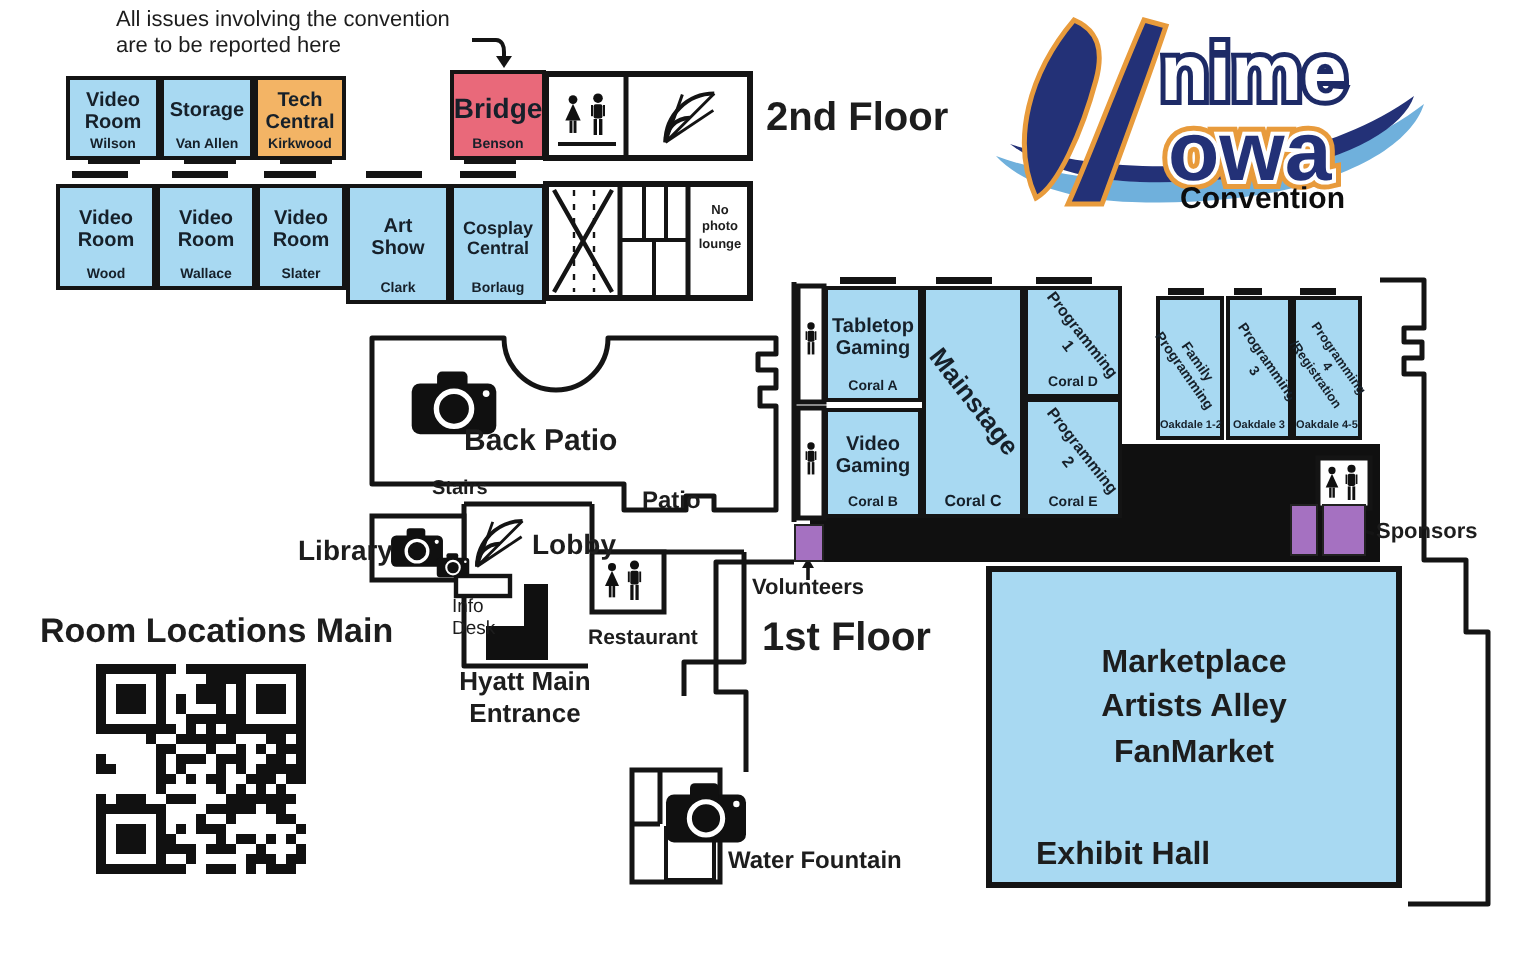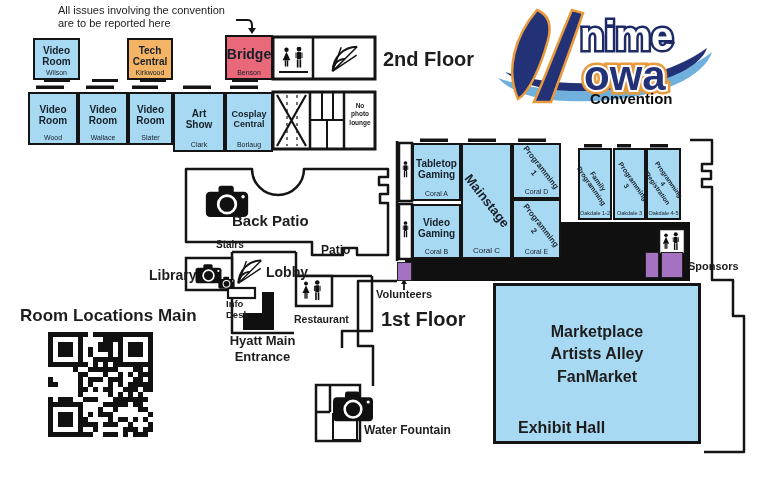--- a/index.html
+++ b/index.html
@@ -4,21 +4,21 @@
 <style>
   html,body{margin:0;padding:0;background:#fff}
   .stage{position:relative;width:768px;height:478px;background:#fff;overflow:hidden;
          font-family:"Liberation Sans",sans-serif;color:#1d1d1d}
   svg.overlay{position:absolute;left:0;top:0;z-index:1}
   .room{position:absolute;box-sizing:border-box;border:2.5px solid #141414;z-index:2;
         display:flex;align-items:center;justify-content:center;text-align:center;
         font-weight:700;color:#16202a;line-height:1.08}
   .room .nm{white-space:pre-line;font-size:10px;padding-bottom:5px}
   .room .sub{position:absolute;left:0;right:0;bottom:1px;
-             font-size:7px;font-weight:400;white-space:nowrap}
+             font-size:7px;font-weight:700;white-space:nowrap}
   .room.d .nm{transform:rotate(52deg);padding-bottom:0;white-space:pre-line}
   .b{background:var(--blue,#a8d9f2)}
   .o{background:var(--orange,#f3b465)}
   .r{background:var(--red,#e9697a)}
   .purple-box{position:absolute;box-sizing:border-box;border:1.5px solid #222;
               background:var(--purple,#a571c1);z-index:3}
   .lbl{position:absolute;white-space:pre-line;z-index:4;color:#1d1d1d}
   .market{position:absolute;box-sizing:border-box;border:3px solid #141414;z-index:2;
           background:var(--blue,#a8d9f2);display:flex;align-items:center;justify-content:center}
   .market .ttl{white-space:pre-line;text-align:center;font-size:16px;font-weight:700;
@@ -168,20 +168,24 @@
   </svg>
 
   <div class="lbl" style="left:58px;top:4px;width:235px;text-align:left;font-size:11px;font-weight:400;line-height:1.2">All issues involving the convention
 are to be reported here</div>
 
   <div class="room b" style="left:33px;top:38px;width:47px;height:42px">
     <span class="nm">Video
 Room</span>
     <span class="sub">Wilson</span>
     </div>
+  <div class="room b" style="left:80px;top:38px;width:47px;height:42px">
+    <span class="nm">Storage</span>
+    <span class="sub">Van Allen</span>
+    </div>
   <div class="room o" style="left:127px;top:38px;width:46px;height:42px">
     <span class="nm">Tech
 Central</span>
     <span class="sub">Kirkwood</span>
     </div>
   <div class="room r" style="left:225px;top:35px;width:48px;height:45px">
     <span class="nm" style="font-size:14px">Bridge</span>
     <span class="sub">Benson</span>
     </div>
 
@@ -265,21 +269,21 @@
   </div>
 
   <div class="lbl" style="left:376px;top:288px;font-size:11px;font-weight:700">Volunteers</div>
   <div class="lbl" style="left:688px;top:260px;font-size:11px;font-weight:700">Sponsors</div>
   <div class="lbl" style="left:381px;top:308px;font-size:20px;font-weight:700">1st Floor</div>
   <div class="lbl" style="left:232px;top:212px;font-size:15px;font-weight:700">Back Patio</div>
   <div class="lbl" style="left:321px;top:243px;font-size:12px;font-weight:700">Patio</div>
   <div class="lbl" style="left:216px;top:239px;font-size:10px;font-weight:700">Stairs</div>
   <div class="lbl" style="left:149px;top:267px;font-size:14px;font-weight:700">Library</div>
   <div class="lbl" style="left:266px;top:264px;font-size:14px;font-weight:700">Lobby</div>
-  <div class="lbl" style="left:226px;top:299px;font-size:9.5px;font-weight:700;line-height:1.15">Info
+  <div class="lbl" style="left:226px;top:299px;font-size:9.5px;font-weight:400;line-height:1.15">Info
 Desk</div>
   <div class="lbl" style="left:294px;top:313px;font-size:10.5px;font-weight:700">Restaurant</div>
   <div class="lbl" style="left:205px;top:333px;width:115px;text-align:center;font-size:13px;font-weight:700;line-height:1.2">Hyatt Main
 Entrance</div>
   <div class="lbl" style="left:364px;top:423px;font-size:12px;font-weight:700">Water Fountain</div>
   <div class="lbl" style="left:20px;top:306px;font-size:17px;font-weight:700">Room Locations Main</div>
 
   <div class="qr">
       <div class="qb"></div>
       <div class="qb"></div>

